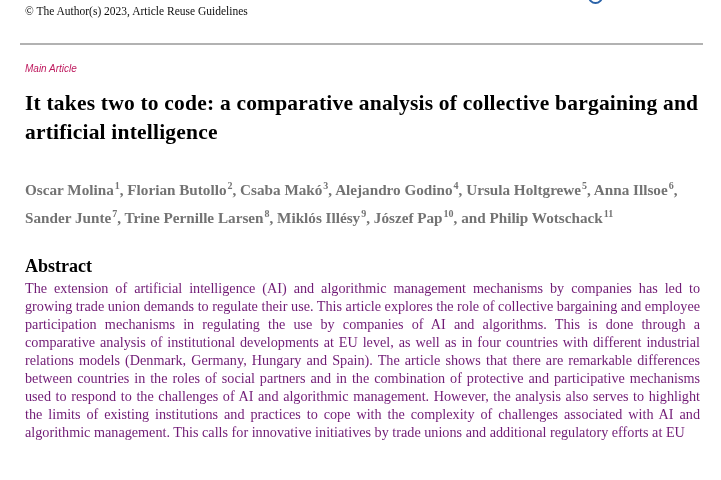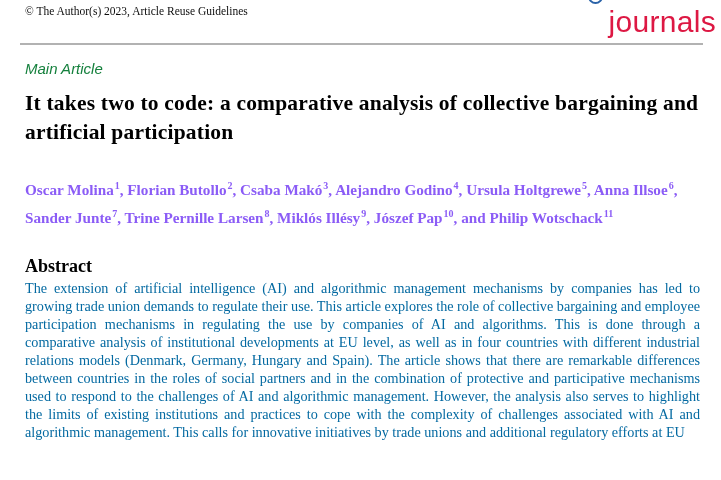--- a/index.html
+++ b/index.html
@@ -72,78 +72,75 @@
   
   .article {
     position: absolute;
     top: 60px;
     left: 25px;
     right: 21px;
   }
   .kicker {
     font-family: "Liberation Sans", sans-serif;
     font-style: italic;
-    font-size: 15px;
+    font-size: 10px;
     line-height: 18px;
-    color: #15803d;
+    color: #be185d;
   }
   .title {
     margin: 11px 0 0 0;
     font-size: 21.5px;
     font-weight: bold;
     line-height: 29px;
     letter-spacing: 0.2px;
     color: #000000;
   }
   .authors {
     margin: 29px 0 0 0;
     font-size: 15.2px;
     font-weight: bold;
     line-height: 28px;
-    color: #8b5cf6;
+    color: #737373;
     font-family: Liberation Serif, serif;
   }
   .authors sup {
     font-size: 10px;
     font-weight: bold;
     line-height: 0;
     margin-left: 1px;
   }
   .abstract-h {
     margin: 26px 0 0 0;
     font-size: 18px;
     font-weight: bold;
     line-height: 17px;
   }
   .abstract {
     margin: 4px 0 0 0;
     font-size: 14.2px;
     line-height: 18px;
     text-align: justify;
-    color: #0369a1;
+    color: #701a75;
   }
 </style>
 </head>
 <body>
 
 <div class="page">
 
   <div class="meta">
     <div><span>© The Author(s) 2023, </span><a>Article Reuse Guidelines</a></div>
   </div>
 
   <span class="logo-arc" style="border-color: rgb(42, 98, 168);"></span>
 
-  <div class="logo">
-    <span class="logo-word" style="color: rgb(221, 24, 67);">journals</span>
-  </div>
 
   <div class="rule" style="background: rgb(178, 178, 178);"></div>
 
   <div class="article">
     <div class="kicker">Main Article</div>
-    <h1 class="title">It takes two to code: a comparative analysis of collective bargaining and artificial participation</h1>
+    <h1 class="title">It takes two to code: a comparative analysis of collective bargaining and artificial intelligence</h1>
     <p class="authors"><span>Oscar Molina</span><sup>1</sup>, <span>Florian Butollo</span><sup>2</sup>, <span>Csaba Makó</span><sup>3</sup>, <span>Alejandro Godino</span><sup>4</sup>, <span>Ursula Holtgrewe</span><sup>5</sup>, <span>Anna Illsoe</span><sup>6</sup>, <span>Sander Junte</span><sup>7</sup>, <span>Trine Pernille Larsen</span><sup>8</sup>, <span>Miklós Illésy</span><sup>9</sup>, <span>Jószef Pap</span><sup>10</sup>, and <span>Philip Wotschack</span><sup>11</sup></p>
     <h2 class="abstract-h">Abstract</h2>
     <p class="abstract">The extension of artificial intelligence (AI) and algorithmic management mechanisms by companies has led to growing trade union demands to regulate their use. This article explores the role of collective bargaining and employee participation mechanisms in regulating the use by companies of AI and algorithms. This is done through a comparative analysis of institutional developments at EU level, as well as in four countries with different industrial relations models (Denmark, Germany, Hungary and Spain). The article shows that there are remarkable differences between countries in the roles of social partners and in the combination of protective and participative mechanisms used to respond to the challenges of AI and algorithmic management. However, the analysis also serves to highlight the limits of existing institutions and practices to cope with the complexity of challenges associated with AI and algorithmic management. This calls for innovative initiatives by trade unions and additional regulatory efforts at EU</p>
   </div>
 
 </div>
 
 </body></html>

